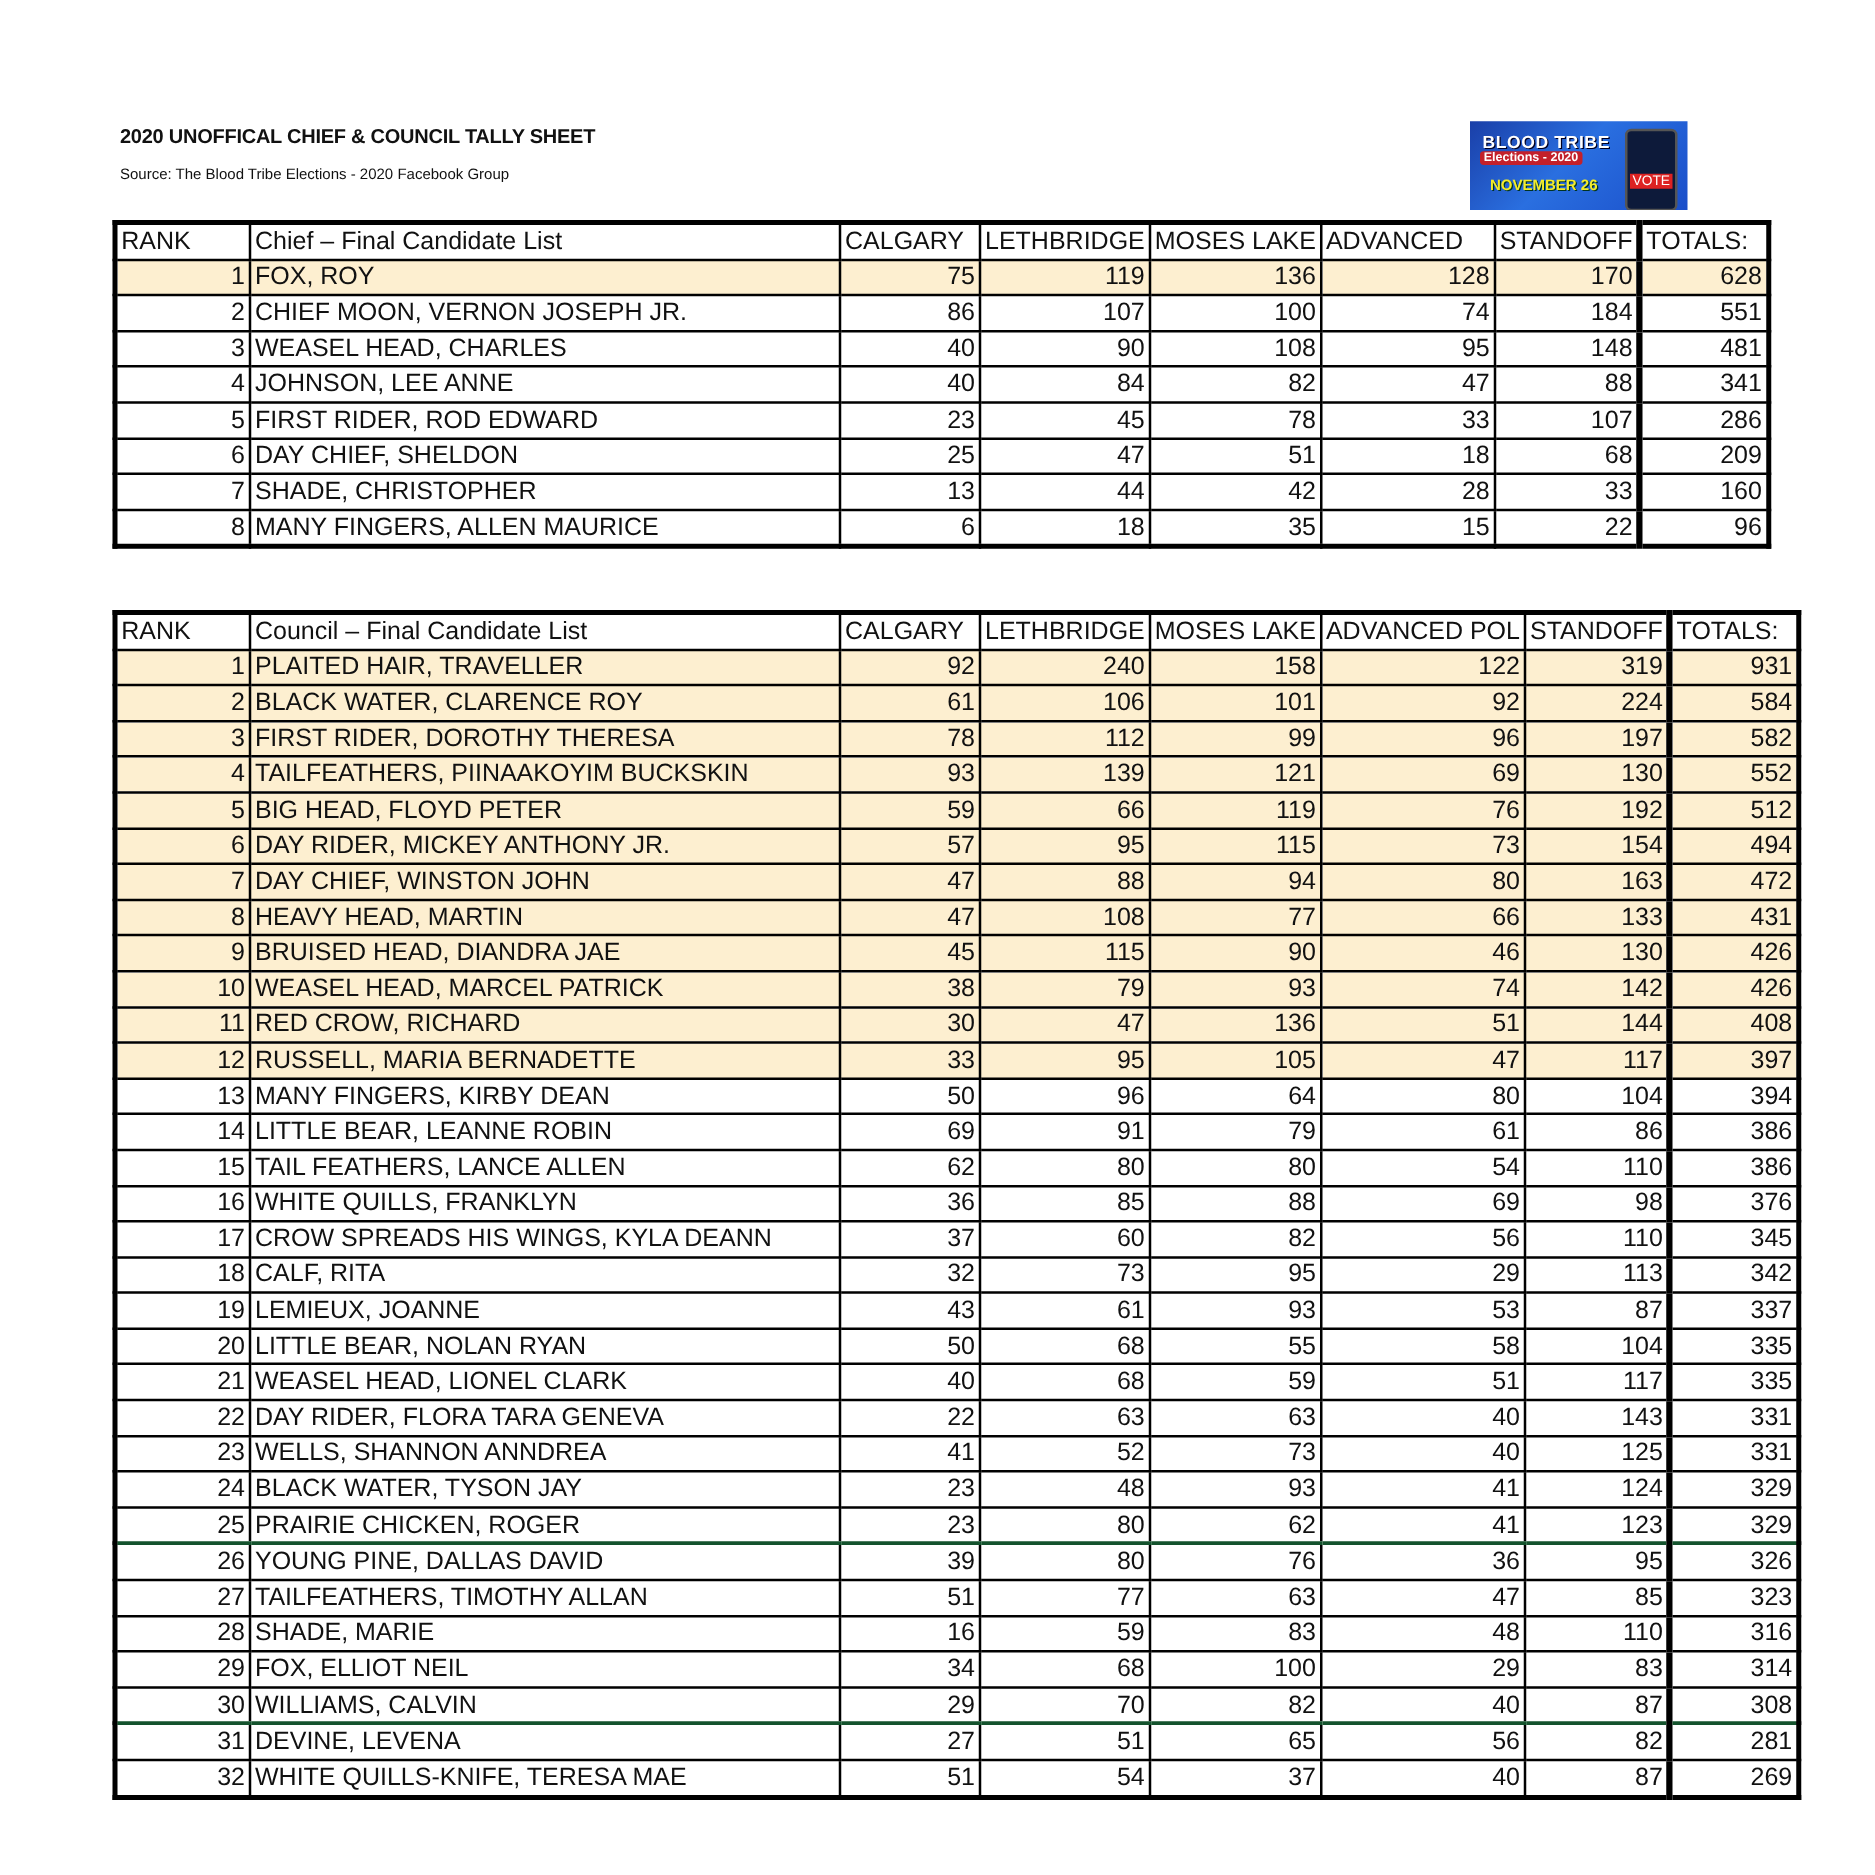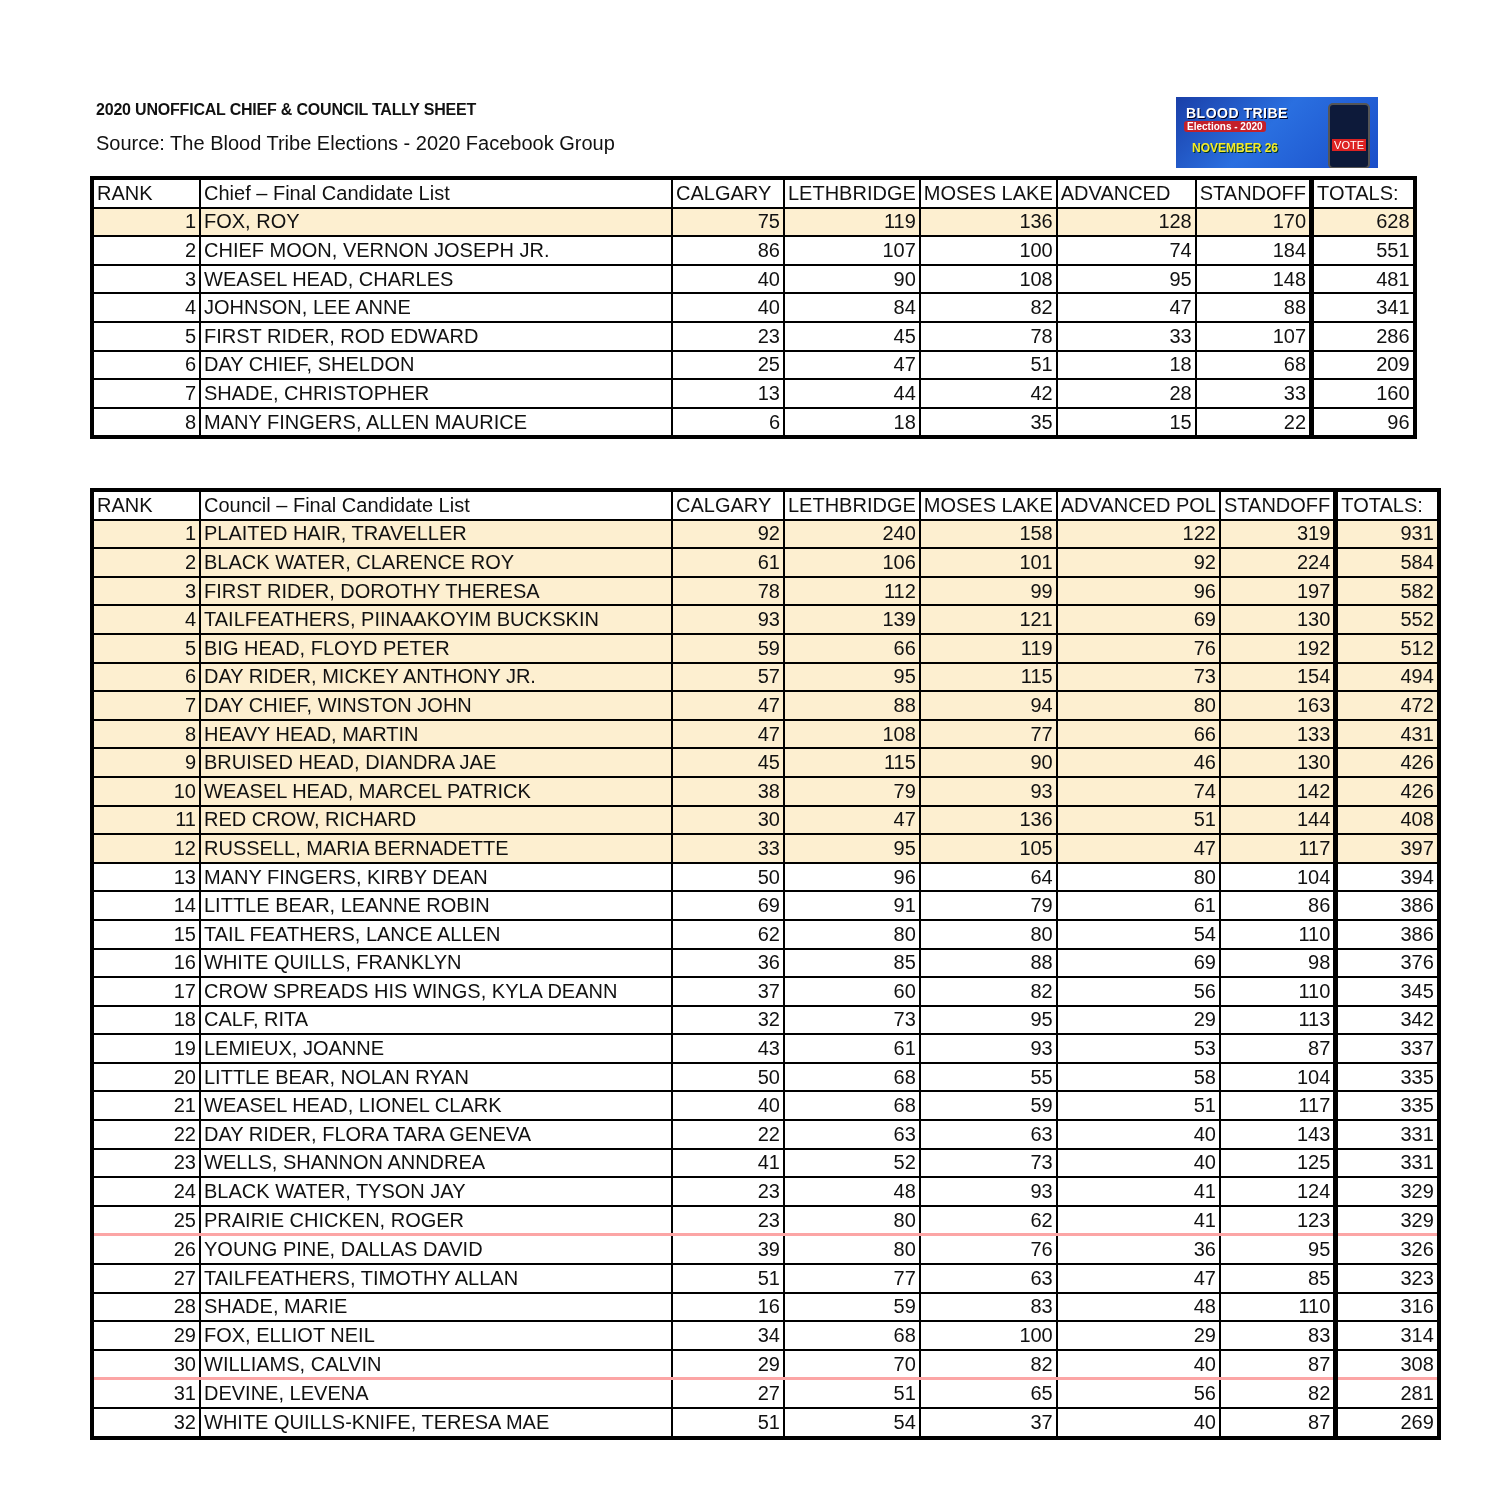--- a/index.html
+++ b/index.html
@@ -1,34 +1,34 @@
 <!DOCTYPE html>
 <html><head>
 <meta charset="utf-8">
 <style>
   html, body { margin:0; padding:0; background:#ffffff; }
   body { width:1500px; height:1500px; overflow:hidden; position:relative; font-family:"Liberation Sans", sans-serif; color:#111; }
   .title { position:absolute; left:96px; top:101px; font-size:16px; font-weight:bold; letter-spacing:-0.2px; }
-  .source { position:absolute; left:96px; top:132px; font-size:20px; }
-  .logo { position:absolute; left:1176px; top:97px; width:202px; height:71px;
+  .source { position:absolute; left:96px; top:132px; font-size:12px; }
+  .logo { position:absolute; left:1176px; top:97px; width:174px; height:71px;
           background:linear-gradient(135deg,#1a3fa8 0%,#2a6fe0 45%,#1a4ec9 100%); overflow:hidden; }
   .logo .l1 { position:absolute; left:10px; top:8px; font-size:14px; font-weight:bold; color:#fff; letter-spacing:0.5px; text-shadow:1px 1px 0 #002; }
   .logo .l2 { position:absolute; left:8px; top:24px; font-size:10px; font-weight:bold; color:#fff; background:#c3202a; padding:0 3px; border-radius:3px; }
   .logo .l3 { position:absolute; left:16px; top:44px; font-size:12px; font-weight:bold; color:#f4ec2a; text-shadow:1px 1px 0 #032; }
   .logo .phone { position:absolute; right:8px; top:6px; width:38px; height:62px; background:#0d1a3a; border-radius:5px; border:2px solid #555; }
   .logo .vote { position:absolute; right:12px; top:42px; font-size:11px; font-weight:normal; color:#fff; background:#d22; padding:0 2px; }
   table.tally { position:absolute; left:90px; border-collapse:collapse; border:4px solid #000; table-layout:fixed; }
   table.tally td, table.tally th { border:2px solid #000; height:26.6px; padding:0 3px; font-size:20px; white-space:nowrap; overflow:hidden; font-weight:normal; }
   table.tally th { text-align:left; }
   th.hname { font-weight:bold; }
   td.num { text-align:right; }
   td.tot { text-align:right; font-weight:bold; border-left:5px solid #000 !important; }
   th.htot { border-left:5px solid #000 !important; }
   tr.hl td { background:#fdefd0; }
-  tr.thick td { border-top:3px solid #fca5a5; }
+  tr.thick td { border-top:3px solid #14532d; }
   #chief { top:176px; }
   #council { top:488px; }
 </style>
 </head>
 <body>
 
 <div class="title">2020 UNOFFICAL CHIEF &amp; COUNCIL TALLY SHEET</div>
 <div class="source">Source:  The Blood Tribe Elections - 2020 Facebook Group</div>
 
 <div class="logo">

